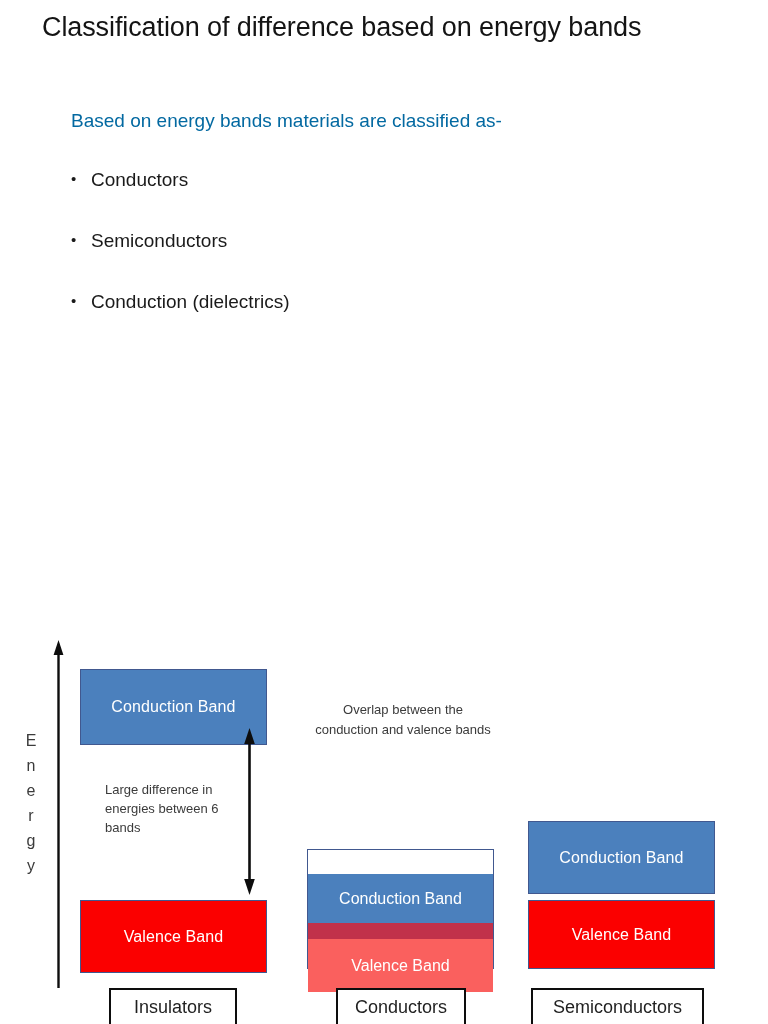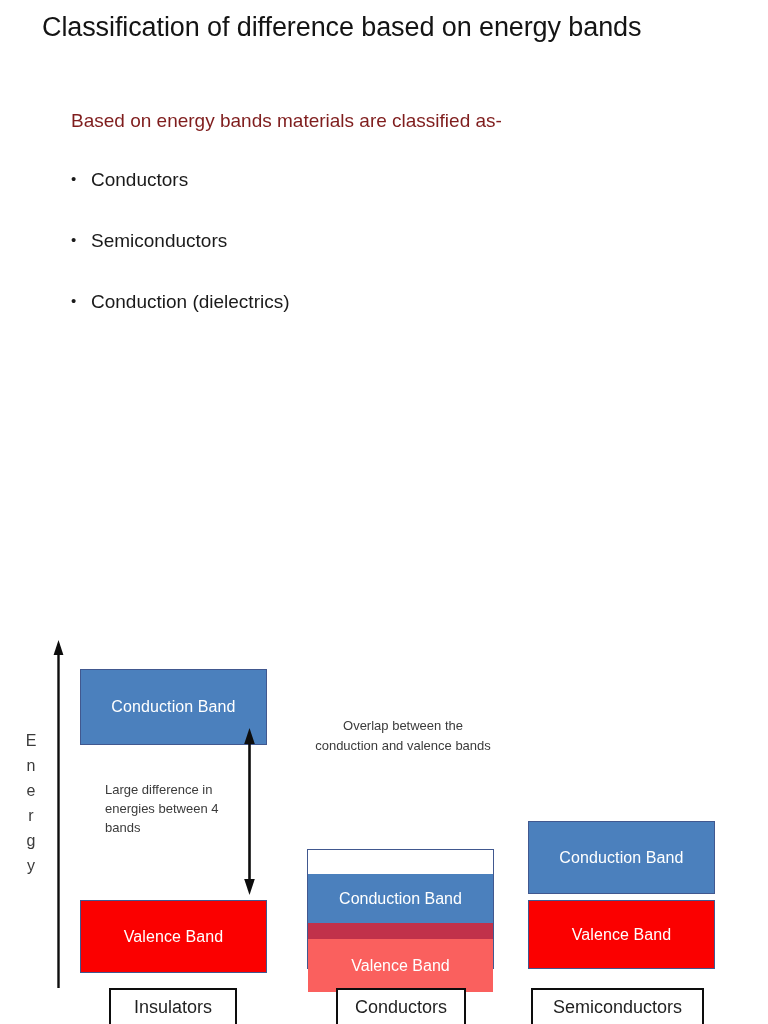--- a/index.html
+++ b/index.html
@@ -28,21 +28,21 @@
     letter-spacing: -0.1px;
     white-space: nowrap;
   }
 
   .lead-text {
     position: absolute;
     left: 71px;
     top: 108px;
     font-size: 19px;
     line-height: 26px;
-    color: #7f1d1d;
+    color: #0369a1;
   }
 
   .bullet-list {
     position: absolute;
     left: 71px;
     top: 168px;
     width: 600px;
   }
   .bullet-row {
     display: flex;
@@ -157,21 +157,21 @@
   .semi-vb { left: 528px; top: 280px; width: 187px; height: 69px; }
 
   
   .caption {
     position: absolute;
     font-size: 13px;
     line-height: 20px;
     color: #3b3b3b;
     text-align: center;
   }
-  .caption-conductors     { left: 312px; top: 96px; width: 182px; text-align: center; }
+  .caption-conductors     { left: 312px; top: 80px; width: 182px; text-align: center; }
   .caption-semiconductors { left: 528px; top: 88px; width: 190px; }
 
   
   .name-box {
     position: absolute;
     box-sizing: border-box;
     border: 2px solid #0d0d0d;
     background: #ffffff;
     display: flex;
     align-items: center;
@@ -227,21 +227,21 @@
   </div>
 
   <div class="band-box band-blue ins-cb">Conduction Band</div>
 
   <svg class="gap-arrow" viewBox="0 0 13 167">
     <line x1="6.5" y1="14" x2="6.5" y2="153" stroke="#0d0d0d" stroke-width="2.6"></line>
     <polygon points="6.5,0 1.2,16 11.8,16" fill="#0d0d0d"></polygon>
     <polygon points="6.5,167 1.2,151 11.8,151" fill="#0d0d0d"></polygon>
   </svg>
 
-  <div class="gap-text">Large difference in energies between 4 bands</div>
+  <div class="gap-text">Large difference in energies between 6 bands</div>
 
   <div class="band-box band-red ins-vb">Valence Band</div>
 
   <div class="name-box name-insulators">Insulators</div>
 
   <div class="caption caption-conductors">Overlap between the conduction and valence bands</div>
 
   <div class="cond-stack">
     <div class="cond-seg cond-cb band-blue">Conduction Band</div>
     <div class="cond-seg cond-mid band-red-dark"></div>

